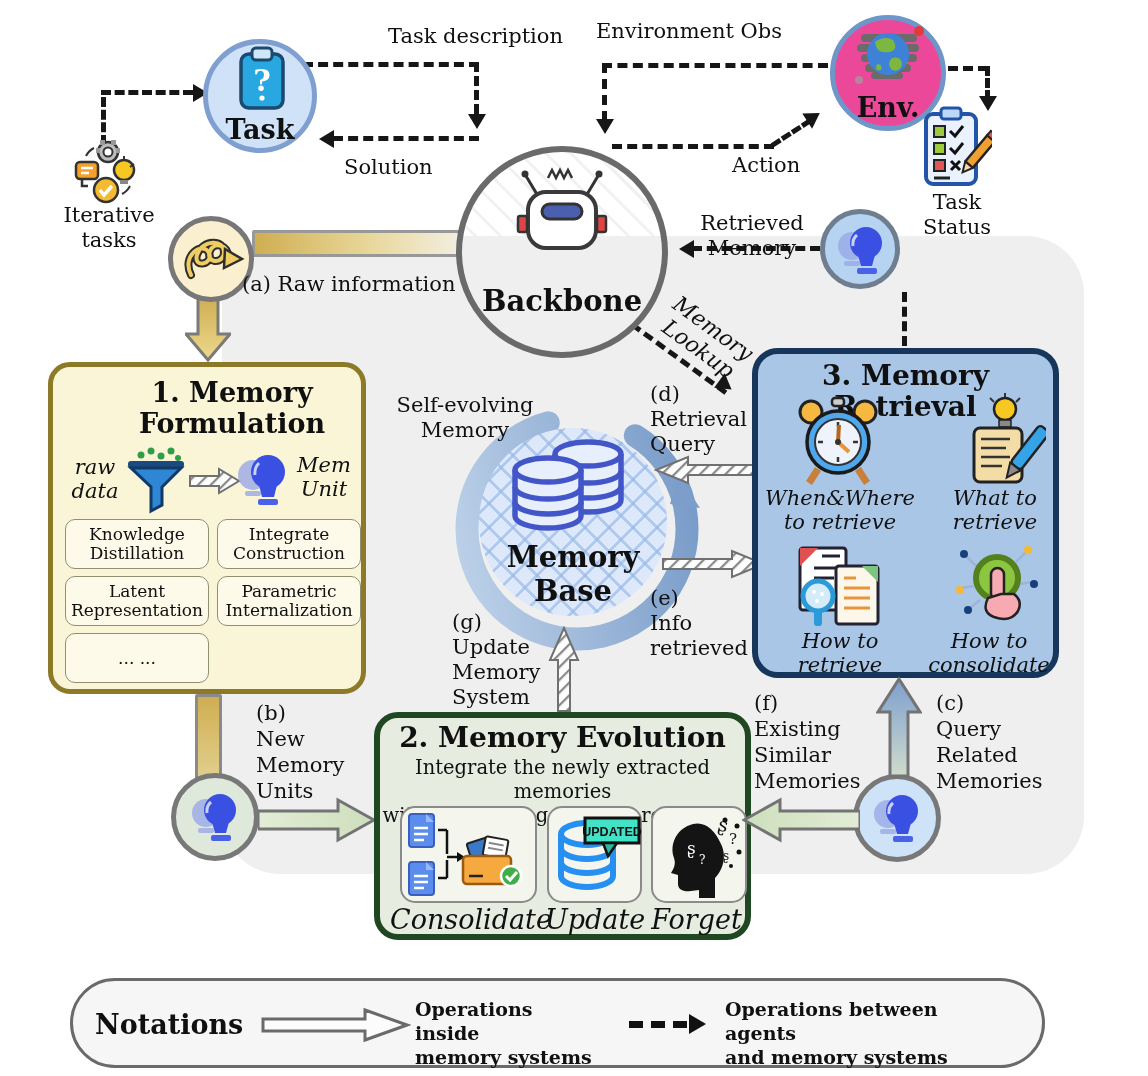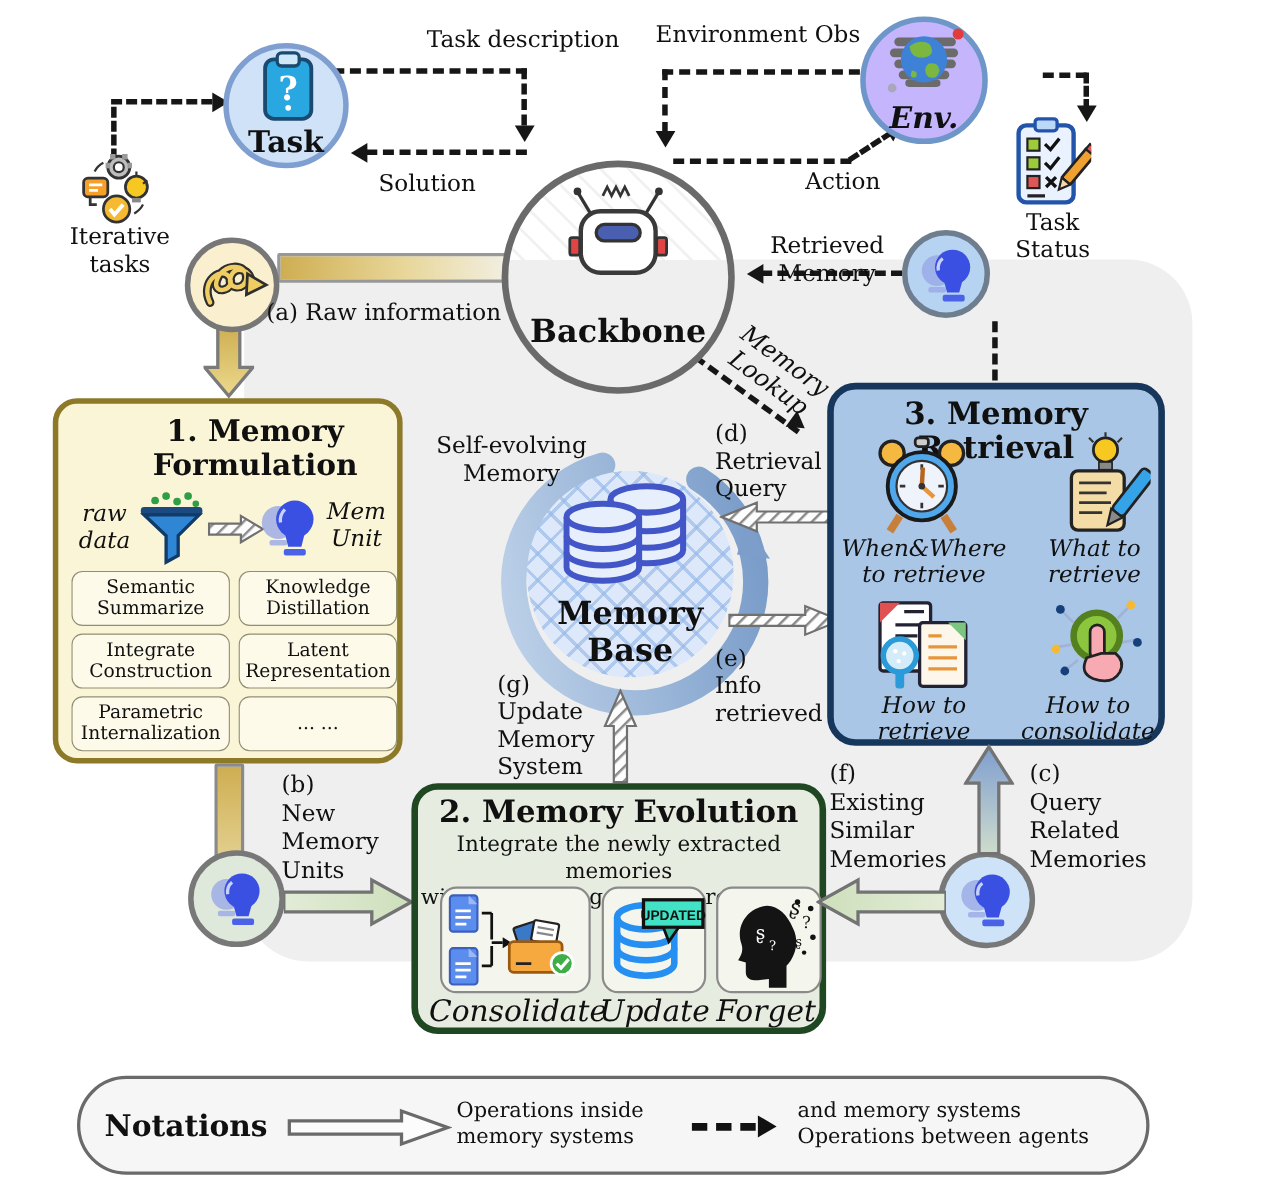--- a/index.html
+++ b/index.html
@@ -33,21 +33,21 @@
   .agent-hatch{border-radius:50%;overflow:hidden;
     background:repeating-linear-gradient(45deg,rgba(120,120,120,.10) 0 3px,transparent 3px 18px);
     -webkit-mask-image:linear-gradient(180deg,#000 0 42%,transparent 42%);
             mask-image:linear-gradient(180deg,#000 0 42%,transparent 42%);}
   .crosshatch{border-radius:50%;background-color:#dde9fb;
     background-image:repeating-linear-gradient(45deg,rgba(150,185,230,.65) 0 3px,transparent 3px 17px),
                      repeating-linear-gradient(-45deg,rgba(150,185,230,.65) 0 3px,transparent 3px 17px);}
   .goldbar-h{background:linear-gradient(90deg,#cfae52,#e8d79a 55%,#f2efe2);border:3px solid #989898;border-radius:2px;}
   .goldbar-v{background:linear-gradient(180deg,#cfae52,#e2cf8e);border:3px solid #8a8a8a;border-radius:2px;}
   .pill{background:#f6f6f6;border:3px solid #6a6a6a;border-radius:46px;box-sizing:border-box;}
-  .nt{font-size:19px;line-height:24px;}
+  .nt{font-size:19px;line-height:24px;font-weight:bold;}
   svg{display:block;}
 </style>
 </head>
 <body>
 
 <div class="canvas">
 
   <div class="abs gray-region" style="left:222px;top:236px;width:862px;height:638px;"></div>
 
   <div class="abs dv" style="left:101px;top:97px;height:48px;"></div>
@@ -96,21 +96,21 @@
   <div class="abs circle" style="left:203px;top:39px;width:114px;height:114px;background:#cfe2f7;border:5px solid #7e9fd0;">
     <svg class="abs" style="left:27px;top:2px;" width="54" height="66">
       <rect x="6" y="8" width="42" height="54" rx="8" fill="#29a7e0" stroke="#1b4a70" stroke-width="3.5"></rect>
       <rect x="17" y="2" width="20" height="12" rx="4" fill="#cfe8f8" stroke="#1b4a70" stroke-width="3"></rect>
       <text x="27" y="45" text-anchor="middle" font-size="30" font-weight="bold" fill="#ffffff" font-family="DejaVu Serif,serif">?</text>
       <circle cx="27" cy="52" r="2.6" fill="#ffffff"></circle>
     </svg>
     <div class="abs big tc" style="left:0;top:70px;width:104px;">Task</div>
   </div>
 
-  <div class="abs circle" style="left:782px;top:15px;width:116px;height:116px;background:#c4b5fd;border:5px solid #6e96c8;font-style:italic;">
+  <div class="abs circle" style="left:830px;top:15px;width:116px;height:116px;background:#ec4899;border:5px solid #6e96c8;">
     <svg class="abs" style="left:16px;top:4px;" width="76" height="66">
       <rect x="10" y="10" width="56" height="8" rx="4" fill="#6b6b6b"></rect>
       <rect x="6" y="20" width="62" height="8" rx="4" fill="#6b6b6b"></rect>
       <rect x="10" y="30" width="56" height="8" rx="4" fill="#6b6b6b"></rect>
       <rect x="14" y="40" width="46" height="8" rx="4" fill="#6b6b6b"></rect>
       <rect x="20" y="48" width="32" height="7" rx="3.5" fill="#6b6b6b"></rect>
       <circle cx="37" cy="30" r="21" fill="#3e82d8"></circle>
       <path d="M24,18 q10,-7 18,-2 q6,10 -4,12 q-13,2 -14,-10z" fill="#7cb83f"></path>
       <path d="M41,34 q9,-2 10,6 q-2,9 -10,6 q-6,-6 0,-12z" fill="#7cb83f"></path>
       <path d="M26,40 q6,0 4,6 q-7,2 -4,-6z" fill="#7cb83f"></path>
@@ -252,21 +252,20 @@
       <circle cx="33" cy="27" r="17" fill="#3a50e2"></circle>
         <path d="M24,40 h18 l-3,12 h-12 z" fill="#3a50e2"></path>
       <rect x="23" y="54" width="20" height="6" rx="2" fill="#4a62e8"></rect>
       <path d="M24,18 q-5,5 -4,12" stroke="#c8d2f8" stroke-width="3" fill="none"></path>
     </svg>
     <div class="abs t it tc" style="left:238px;top:86px;width:66px;line-height:24px;">
       <div>Mem</div>
       <div>Unit</div>
     </div>
     <div class="abs" style="left:12px;top:152px;width:296px;display:grid;grid-template-columns:1fr 1fr;gap:7px 8px;">
-      <div class="mcell">Semantic Summarize</div>
       <div class="mcell">Knowledge Distillation</div>
       <div class="mcell">Integrate Construction</div>
       <div class="mcell">Latent Representation</div>
       <div class="mcell">Parametric Internalization</div>
       <div class="mcell">... ...</div>
     </div>
   </div>
 
   <div class="abs t" style="left:256px;top:700px;line-height:26px;">
     <div>(b)</div>
@@ -574,18 +573,18 @@
     <svg class="abs" style="left:188px;top:26px;" width="150" height="36">
       <polygon points="2,12 104,12 104,3 146,18 104,33 104,24 2,24" fill="#fcfcfc" stroke="#6a6a6a" stroke-width="3"></polygon>
     </svg>
     <div class="abs nt" style="left:342px;top:16px;width:185px;">
       <div>Operations inside</div>
       <div>memory systems</div>
     </div>
     <div class="abs" style="left:556px;top:40px;width:58px;border-top:7px dashed #111;"></div>
     <div class="abs tri" style="left:616px;top:33px;border-top:10px solid transparent;border-bottom:10px solid transparent;border-left:17px solid #111;"></div>
     <div class="abs nt" style="left:652px;top:16px;width:270px;">
+      <div>Operations between agents</div>
       <div>and memory systems</div>
-      <div>Operations between agents</div>
     </div>
   </div>
 
 </div>
 
 </body></html>

